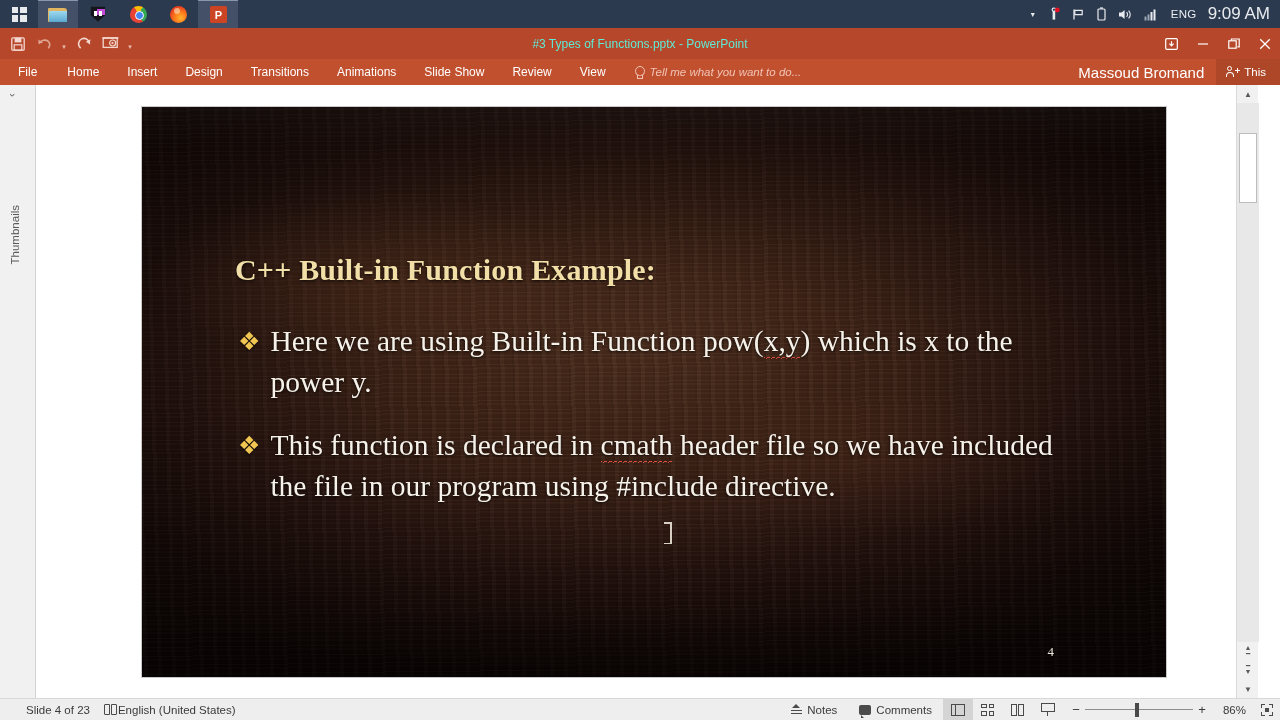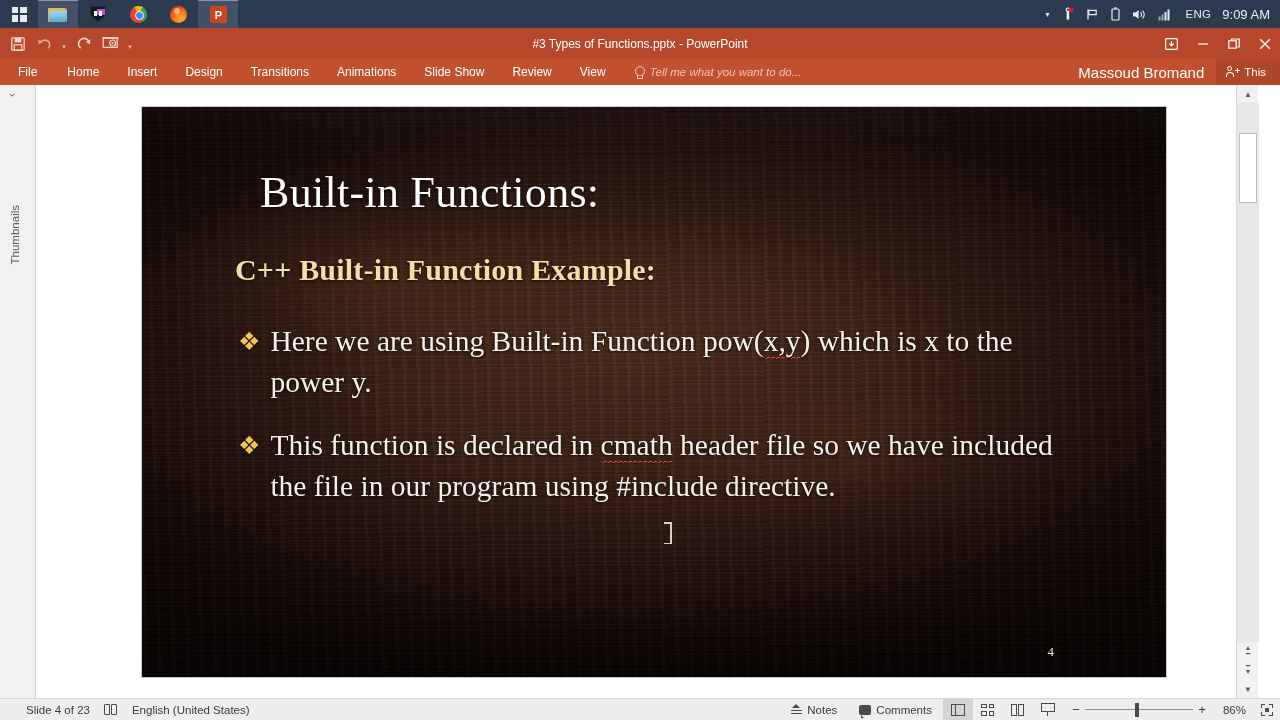--- a/index.html
+++ b/index.html
@@ -88,40 +88,40 @@
     letter-spacing: -1px;
   }
 
   #tray {
     margin-left: auto; display: flex; align-items: center;
     height: 28px; color: #e9ecef; font-size: 11px;
   }
   .tray-ico { padding: 0 6px; display: flex; align-items: center; height: 28px; }
   .tray-caret { font-size: 8px; padding: 0 7px 0 4px; }
   #tray .lang { padding: 0 7px; font-size: 11.5px; letter-spacing: .3px; }
-  #tray .clock { padding: 0 10px 0 4px; font-size: 13px; }
+  #tray .clock { padding: 0 10px 0 4px; font-size: 17px; }
 
   
   #titlebar {
     position: absolute; left: 0; top: 28px;
     width: 1280px; height: 31px;
     background: #b7472a;
     display: flex; align-items: center;
   }
   #qat { display: flex; align-items: center; padding-left: 6px; gap: 2px; }
   .qat-btn {
     width: 24px; height: 24px;
     display: flex; align-items: center; justify-content: center;
     color: #f4d8d0;
   }
   .qat-btn.dim { color: #e0a796; }
   .qat-caret { font-size: 7px; color: #e8bdb0; width: 12px; display:flex; align-items:flex-end; justify-content:center; height:24px; padding-bottom:5px;}
   #doctitle {
     position: absolute; left: 0; right: 0; text-align: center;
-    color: #ffffff; font-size: 12px; pointer-events: none;
+    color: #5eead4; font-size: 12px; pointer-events: none;
   }
   #wincontrols {
     margin-left: auto; display: flex; align-items: center; height: 31px;
   }
   .wc { width: 31px; height: 31px; display: flex; align-items: center; justify-content: center; color: #fff; }
 
   
   #ribbon {
     position: absolute; left: 0; top: 59px;
     width: 1280px; height: 26px;
@@ -321,21 +321,21 @@
   #slide-count { padding-left: 26px; }
   .book-ico {
     margin-left: 14px; width: 14px; height: 12px; position: relative; display: inline-block;
   }
   .book-ico .pg {
     position: absolute; top: 0; width: 6px; height: 11px;
     border: 1.1px solid #4a4a4a;
   }
   .book-ico .pg.l { left: 0; border-radius: 1px 0 0 1px; }
   .book-ico .pg.r { left: 7px; border-radius: 0 1px 1px 0; }
-  #lang { padding-left: 14px; }
+  #lang { }
   #status-right { margin-left: auto; display: flex; align-items: center; height: 31px; }
   .sb-item {
     display: flex; align-items: center; gap: 5px;
     padding: 0 11px; height: 22px; font-size: 11.5px; color: #3a3a3a;
   }
   .notes-ico { width: 11px; height: 11px; position: relative; display:inline-block;}
   .notes-ico::before {
     content: ""; position: absolute; left: 1px; top: 0;
     border-left: 4.5px solid transparent; border-right: 4.5px solid transparent;
     border-bottom: 4px solid #4a4a4a;
@@ -574,21 +574,20 @@
 
   <div id="thumbpane">
     <span id="thumb-chevron">›</span>
     <span id="thumb-label">Thumbnails</span>
   </div>
 
   <div id="slidearea">
 
     <div id="slide">
       <div id="slide-inner">
-        <div id="slide-title">Built-in Functions:</div>
         <div id="slide-subtitle">C++ Built-in Function Example:</div>
 
         <div class="bullet-row" id="bullet-1">
           <span class="bmark">❖</span>
           <span class="btext">
             <span>Here we are using Built-in Function pow(</span><span class="sp-err">x,y</span><span>) which is x to the power y.</span>
           </span>
         </div>
 
         <div class="bullet-row" id="bullet-2">

